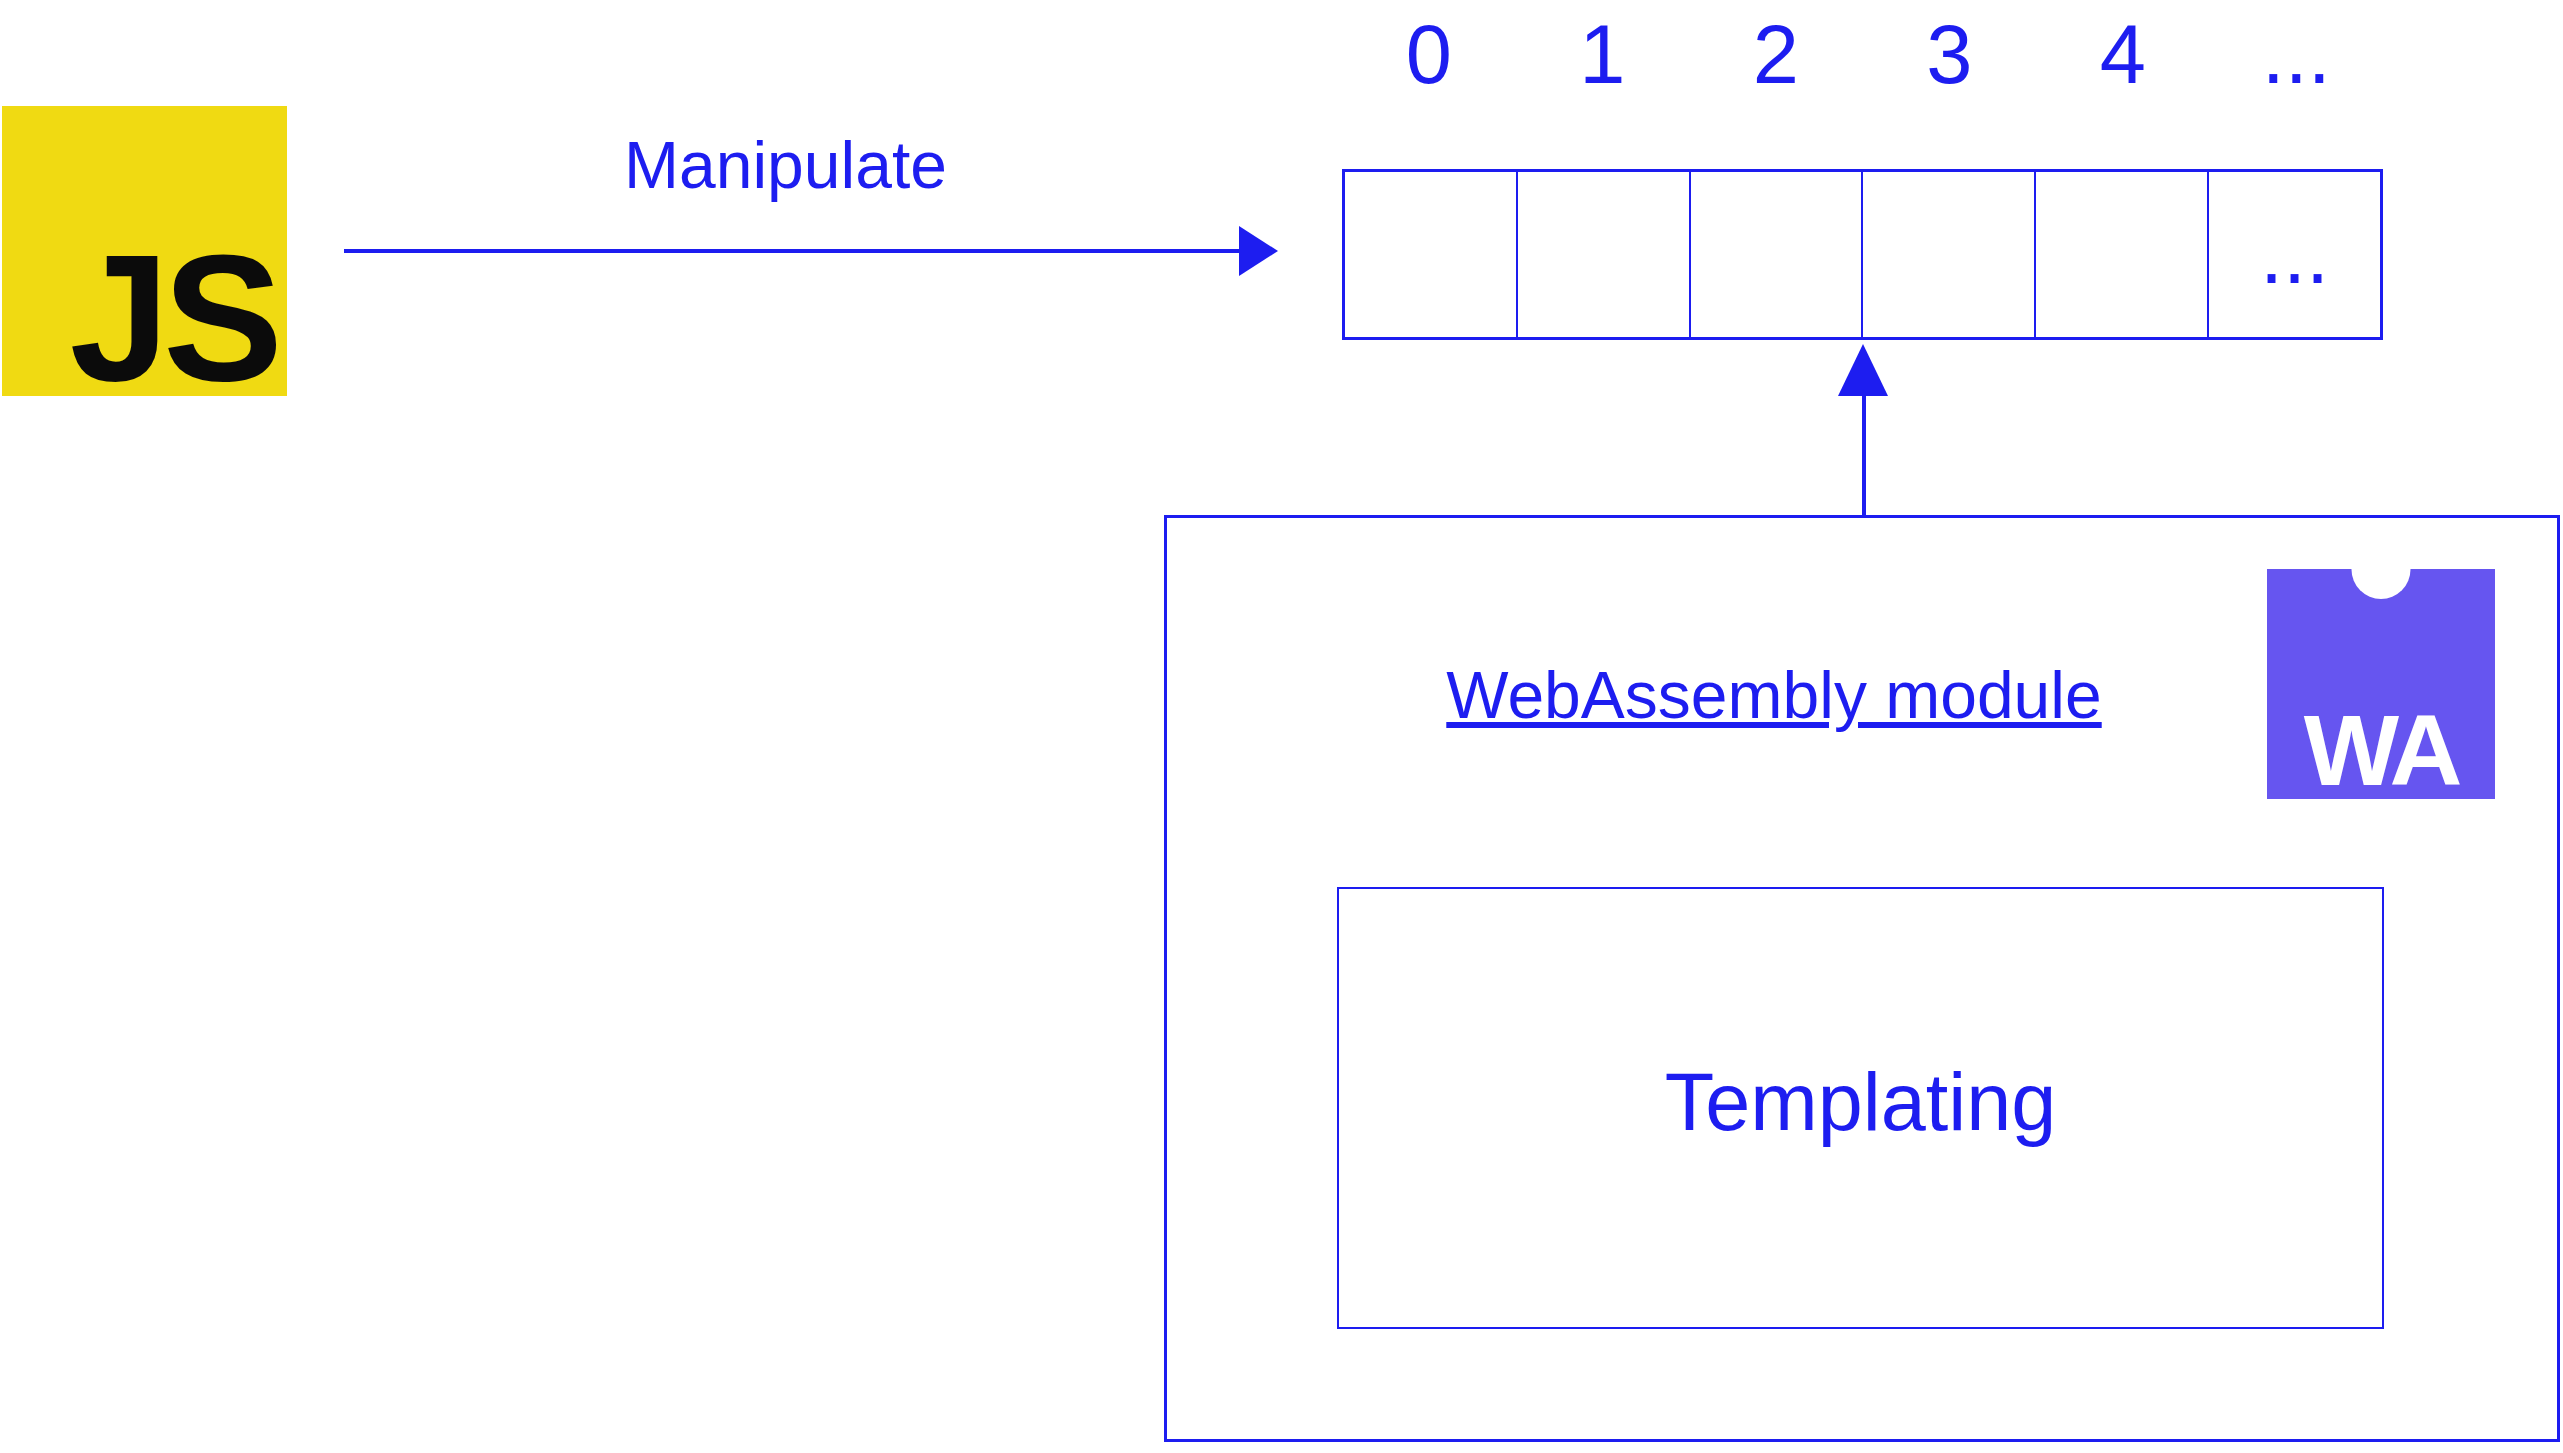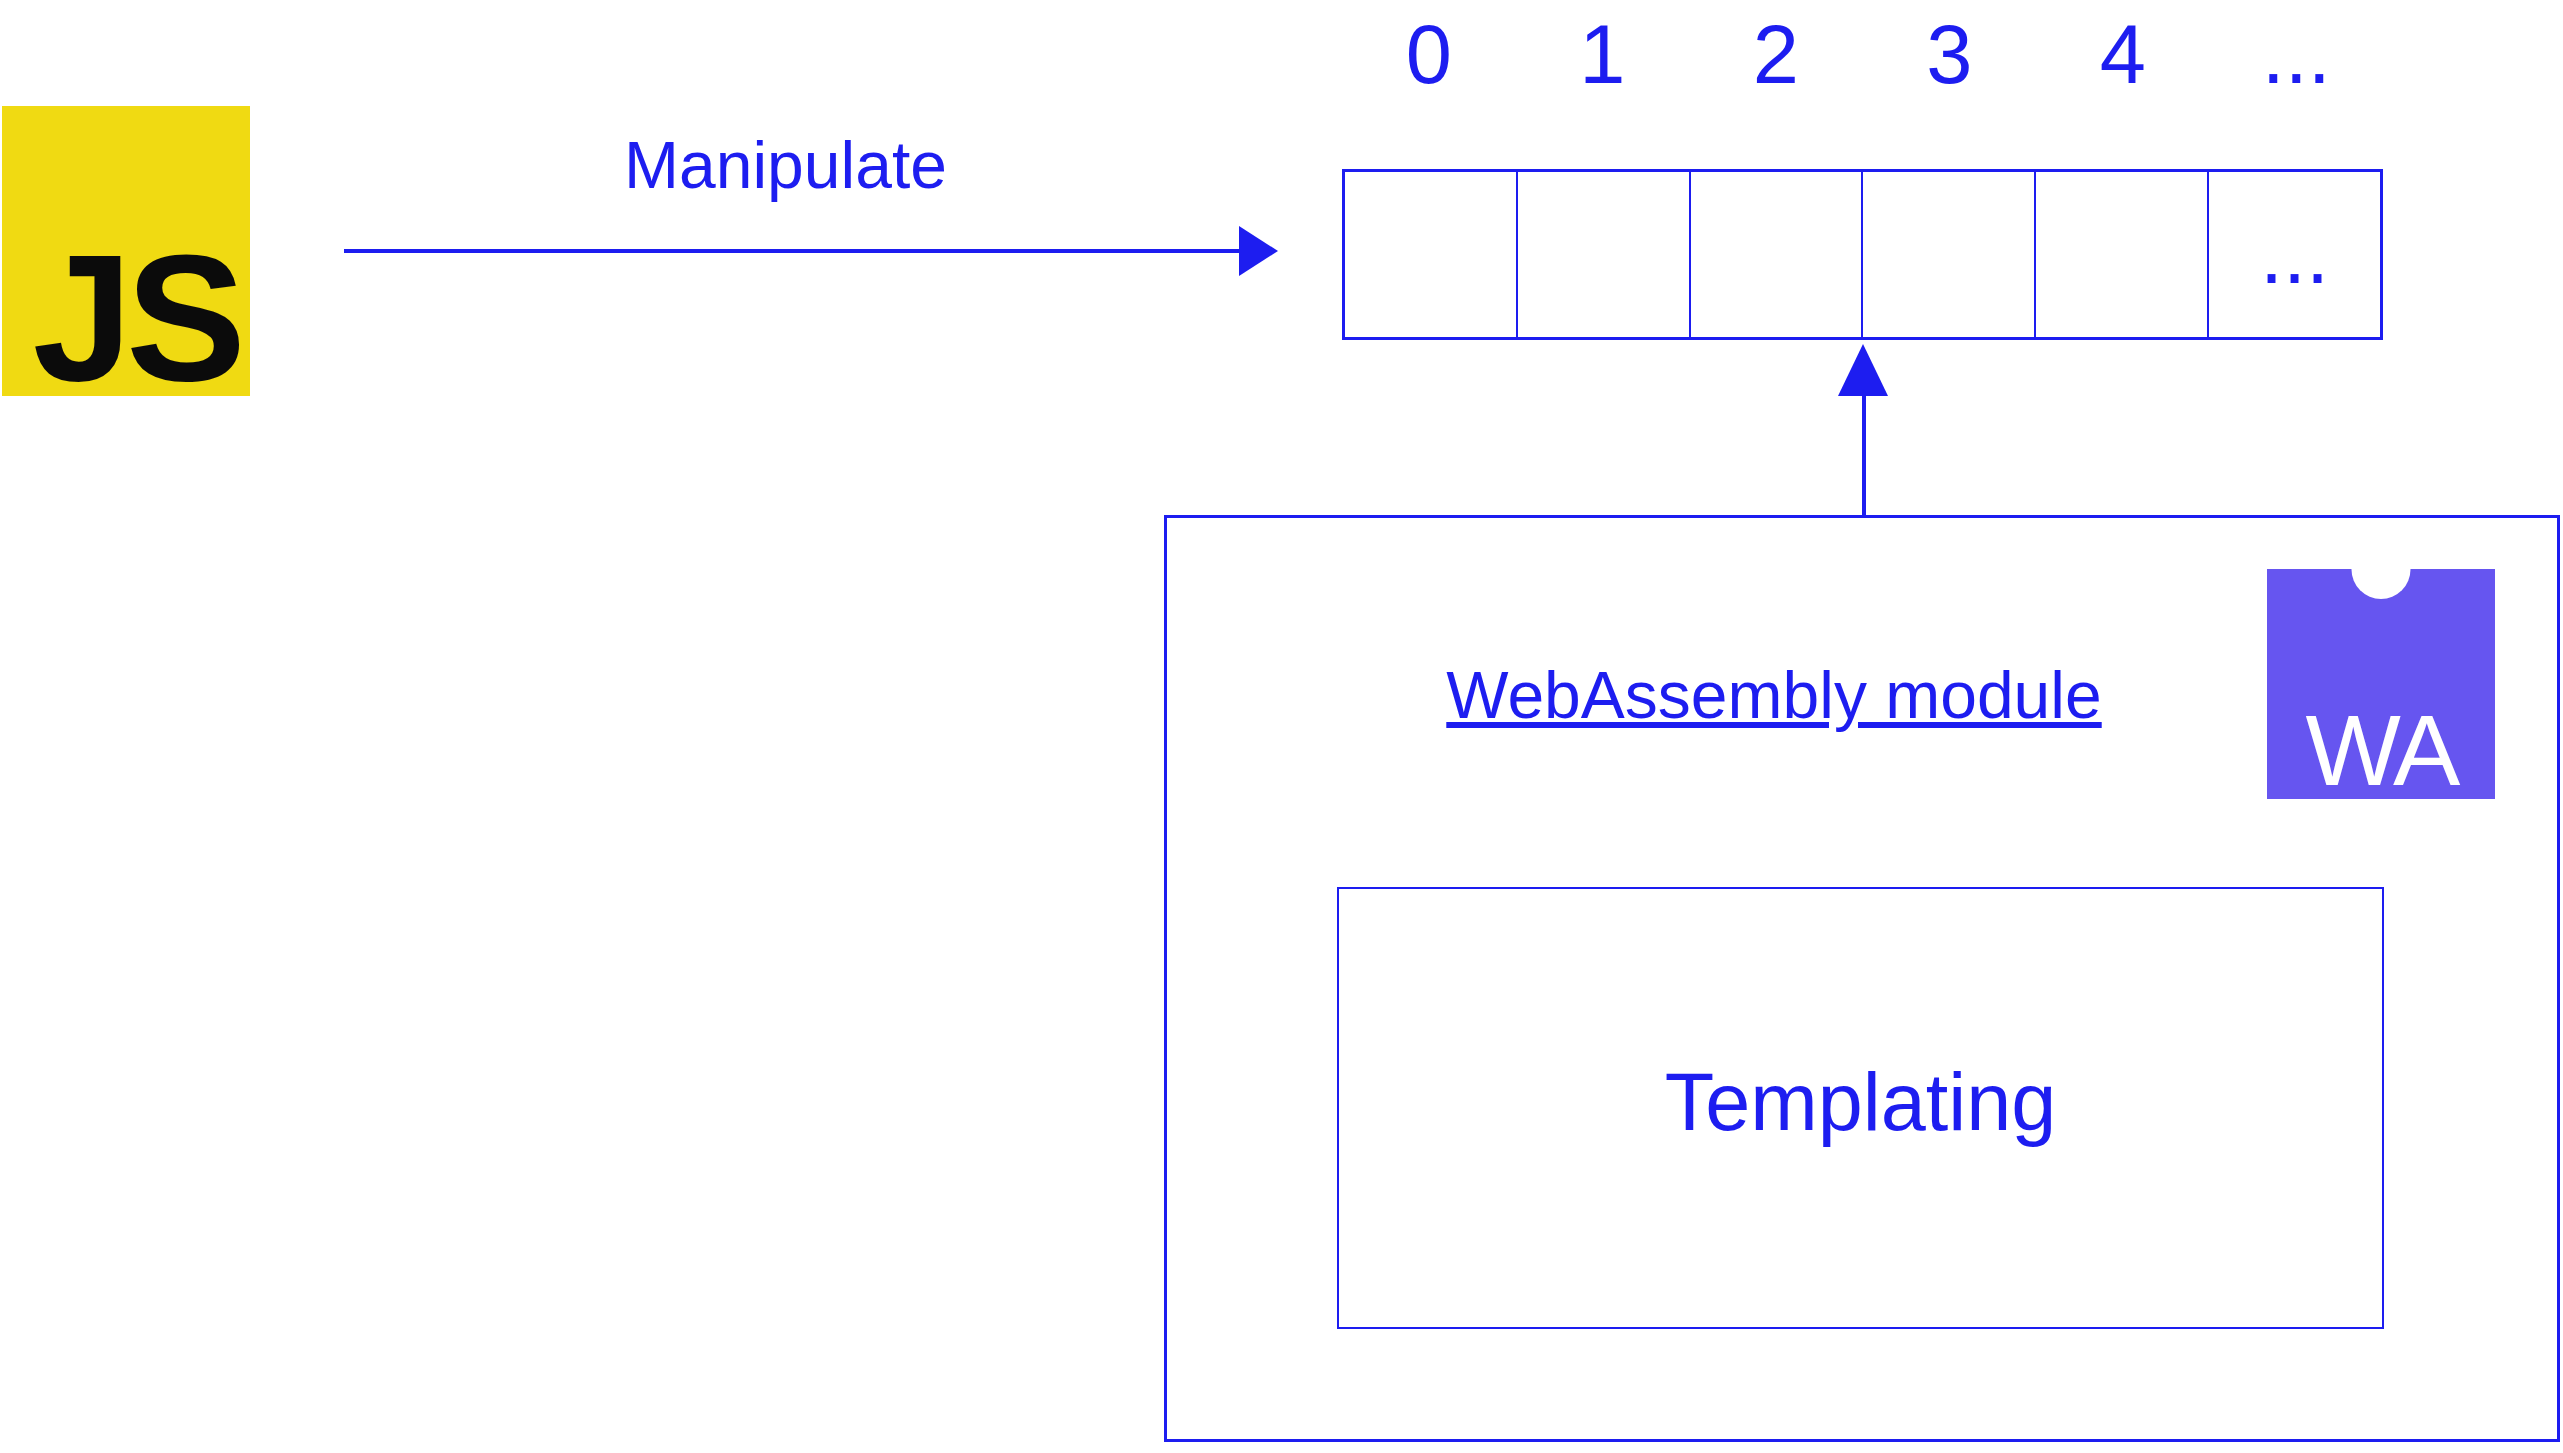--- a/index.html
+++ b/index.html
@@ -12,21 +12,21 @@
   }
   html,body{margin:0;padding:0;background:var(--background);}
   .canvas{
     position:relative;width:2563px;height:1453px;background:var(--background);
     font-family:"Liberation Sans",sans-serif;overflow:hidden;
   }
   .abs{position:absolute;}
   .blue-label{color:var(--line-blue);font-size:66px;line-height:1.15;}
 
   
-  .js-logo{left:2px;top:106px;width:248px;height:290px;background:var(--js-yellow);}
+  .js-logo{left:2px;top:106px;width:285px;height:290px;background:var(--js-yellow);}
   .js-logo span{
     position:absolute;right:10.7px;bottom:-25px;
     font-size:180px;font-weight:bold;letter-spacing:-6.7px;color:var(--js-text);
   }
 
   
   .manipulate-label{left:577px;top:128px;width:417px;text-align:center;}
   .h-arrow-line{left:344px;top:249px;width:896px;height:4px;background:var(--line-blue);}
   .h-arrow-head{
     left:1239px;top:226px;width:0;height:0;
@@ -64,21 +64,21 @@
   .wasm-title{left:113px;top:140px;width:988px;text-align:center;text-decoration:underline;}
 
   
   .wa-badge{left:1100px;top:51px;width:228px;height:230px;background:var(--wa-purple);}
   .wa-badge-notch{
     position:absolute;top:-29px;left:50%;transform:translateX(-50%);
     width:59px;height:59px;border-radius:50%;background:var(--background);
   }
   .wa-badge-label{
     position:absolute;bottom:-9.3px;width:100%;text-align:center;
-    color:var(--wa-text);font-size:101px;font-weight:normal;letter-spacing:-4px;line-height:1.15;
+    color:var(--wa-text);font-size:101px;font-weight:bold;letter-spacing:-4px;line-height:1.15;
   }
 
   
   .templating-box{
     left:170px;top:369px;width:1047px;height:442px;box-sizing:border-box;
     border:2.7px solid var(--line-blue);
     display:flex;flex-direction:column;align-items:center;justify-content:center;
     padding-bottom:12px;background:var(--background);
   }
   .templating-box span{color:var(--line-blue);font-size:81px;line-height:111px;text-align:center;}

